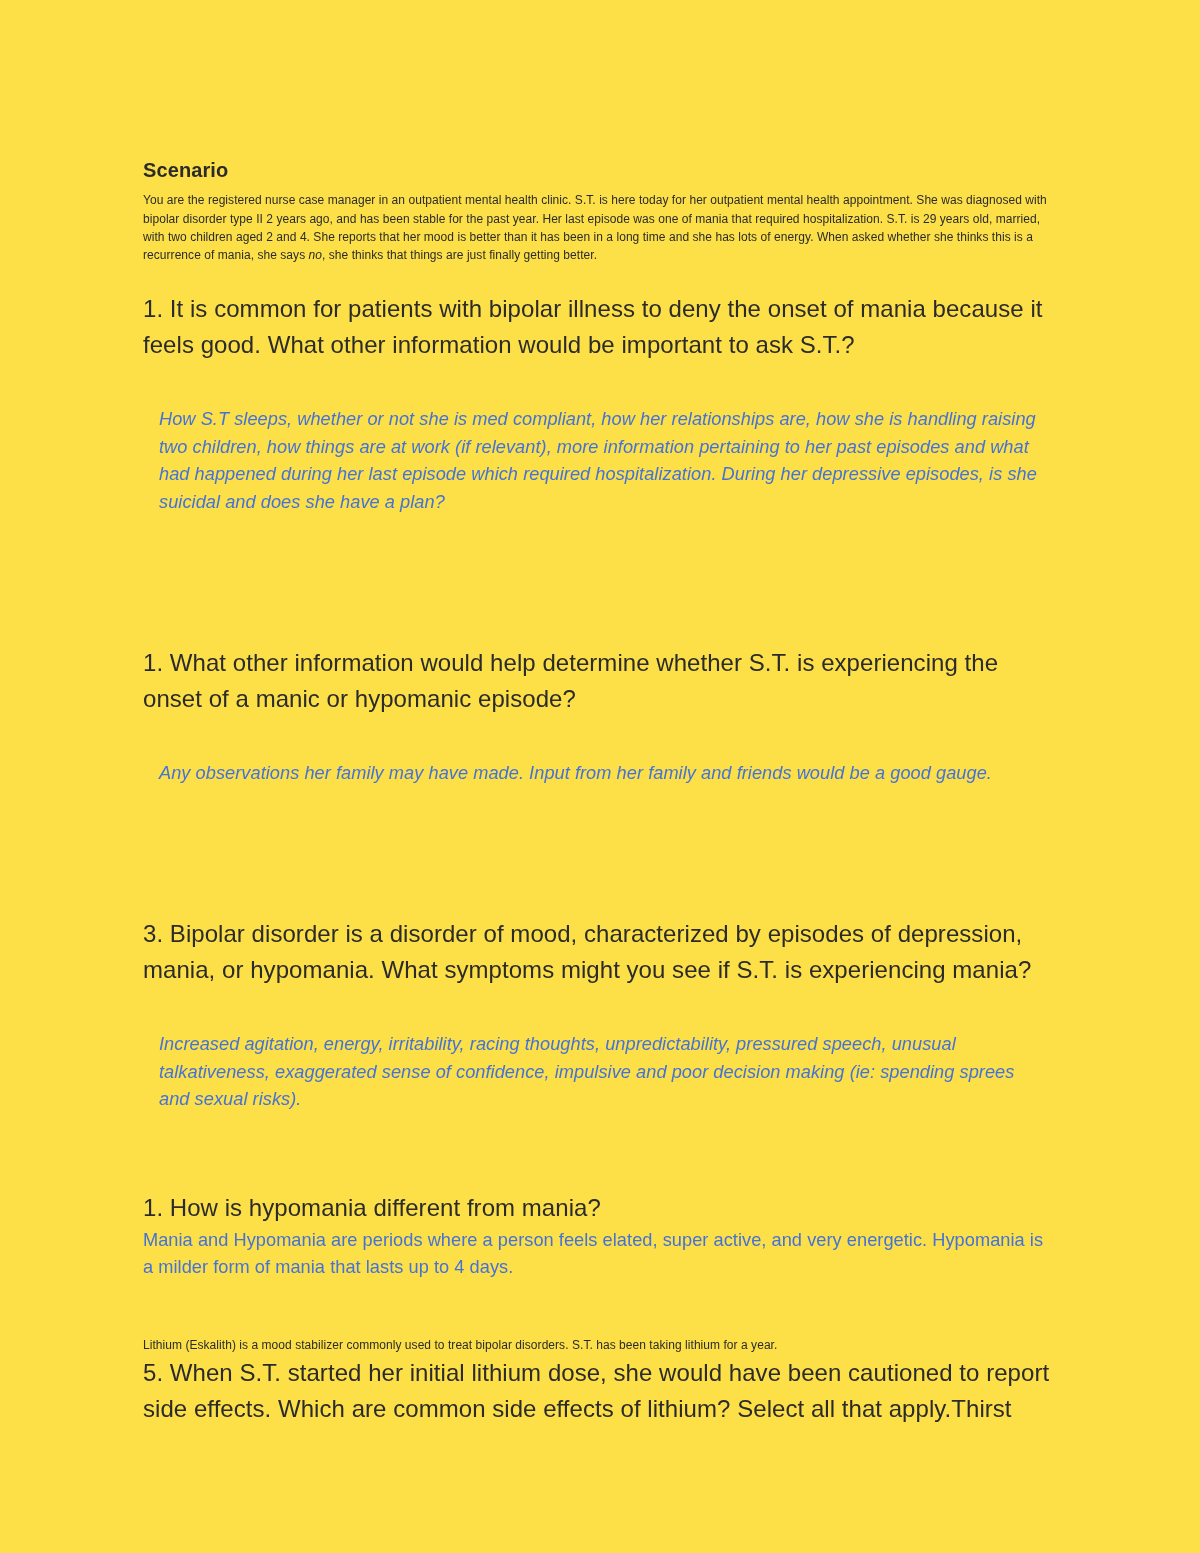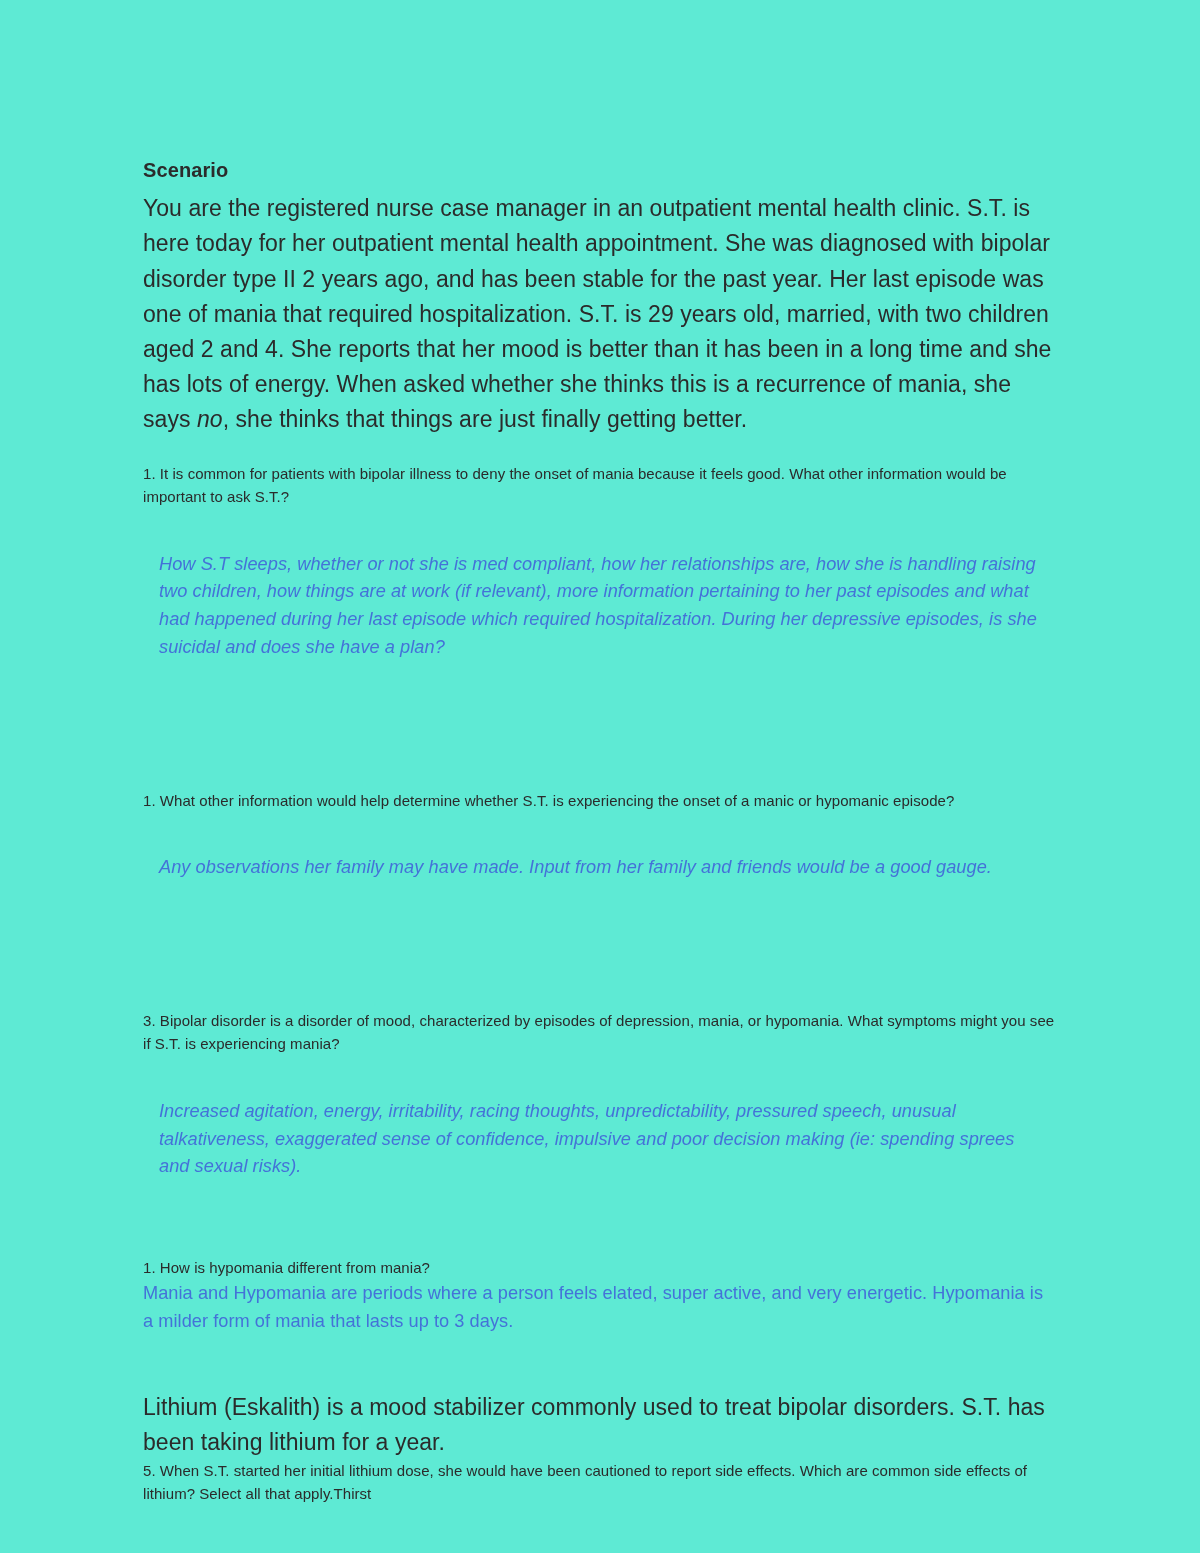--- a/index.html
+++ b/index.html
@@ -10,21 +10,21 @@
   }
   body {
     font-family: "Liberation Sans", sans-serif;
     color: #2b2b2b;
   }
   .page {
     position: relative;
     width: 1200px;
     height: 1553px;
     margin: 0 auto;
-    background: #5eead4;
+    background: #fde047;
     overflow: hidden;
   }
   .content {
     position: absolute;
     left: 143px;
     top: 157px;
     width: 915px;
   }
 
   
@@ -40,28 +40,28 @@
     font-size: 23px;
     font-weight: normal;
     line-height: 1.32;
     color: #2b2b2b;
     margin: 0 0 16px 0;
     letter-spacing: 0.2px;
   }
 
   
   .para {
-    font-size: 23px;
+    font-size: 12px;
     line-height: 1.525;
     color: #2b2b2b;
     margin: 0;
     letter-spacing: 0.05px;
   }
   .question {
-    font-size: 15px;
+    font-size: 24px;
     line-height: 1.525;
     color: #2b2b2b;
     margin: 0;
     letter-spacing: 0.05px;
   }
   .answer-italic {
     font-size: 18.2px;
     line-height: 1.525;
     color: #4472d8;
     font-style: italic;
@@ -109,21 +109,21 @@
 
     <div class="gap-block-big"></div>
 
     <p class="question">3. Bipolar disorder is a disorder of mood, characterized by episodes of depression, mania, or hypomania. What symptoms might you see if S.T. is experiencing mania?</p>
     <div class="gap-q-to-a"></div>
     <p class="answer-italic">Increased agitation, energy, irritability, racing thoughts, unpredictability, pressured speech, unusual talkativeness, exaggerated sense of confidence, impulsive and poor decision making (ie: spending sprees and sexual risks).</p>
 
     <div class="gap-block-mid"></div>
 
     <p class="question">1. How is hypomania different from mania?</p>
-    <p class="answer-plain">  Mania and Hypomania are periods where a person feels elated, super active, and very energetic. Hypomania is a milder form of mania that lasts up to 3 days.</p>
+    <p class="answer-plain">  Mania and Hypomania are periods where a person feels elated, super active, and very energetic. Hypomania is a milder form of mania that lasts up to 4 days.</p>
 
     <div class="gap-before-progress"></div>
 
 
     <p class="para">Lithium (Eskalith) is a mood stabilizer commonly used to treat bipolar disorders. S.T. has been taking lithium for a year.</p>
 
     <p class="question">5. When S.T. started her initial lithium dose, she would have been cautioned to report side effects. Which are common side effects of lithium? Select all that apply.Thirst</p>
 
   </div>
 </div>

